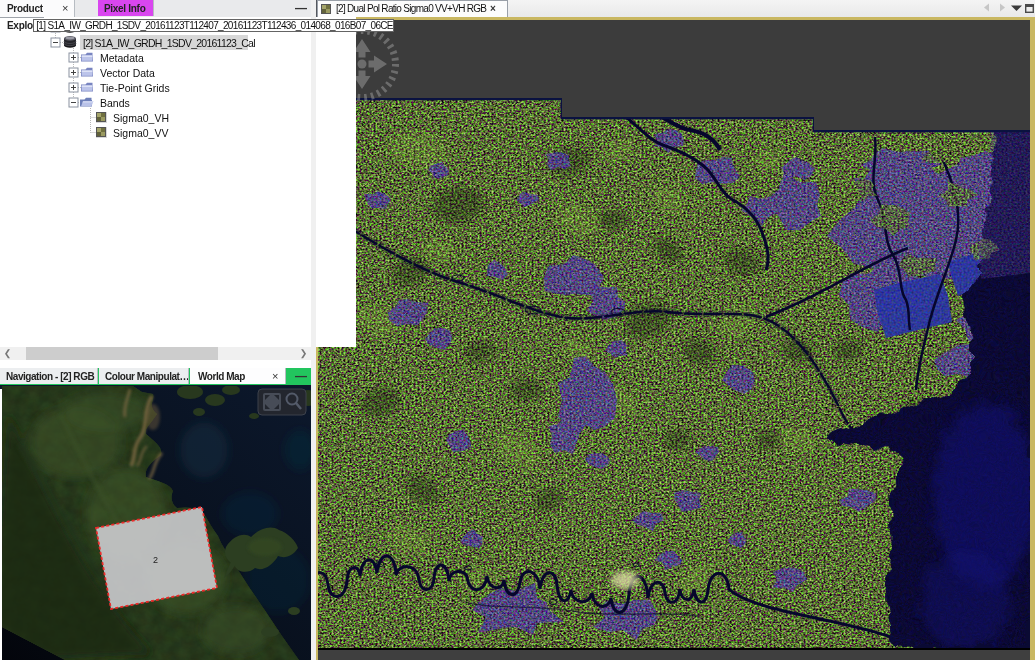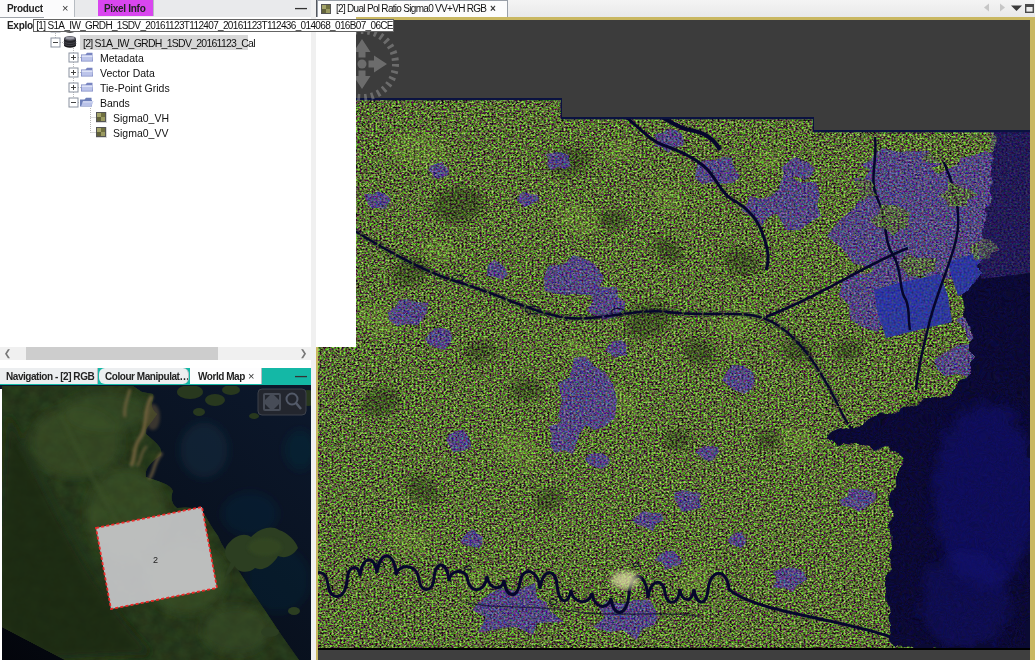--- a/index.html
+++ b/index.html
@@ -11,21 +11,21 @@
 #ltab1{left:0;width:75px;height:17px;background:#fbfbfc;border-right:1px solid #b7bcc2;padding-left:7px;box-sizing:border-box;}
 #ltab2{left:98px;width:56px;background:#d946ef;border-right:1px solid #b7bcc2;padding-left:6px;box-sizing:border-box;}
 .closex{position:absolute;top:1px;font-size:11px;font-weight:normal;color:#333;line-height:15px;}
 #lmin{position:absolute;right:5px;top:1px;color:#333;font-weight:bold;font-size:12px;}
 #treearea{left:0;top:17px;width:312px;height:330px;background:#fff;margin-left:44px;}
 
 #hscroll{left:0;top:347px;width:311px;height:13px;background:#f0f0f0;}
 #hthumb{position:absolute;left:26px;top:0;width:192px;height:13px;background:#cdcdcd;}
 .sbarrow{position:absolute;top:0;width:15px;height:13px;color:#777;font-size:9px;text-align:center;line-height:13px;background:#f0f0f0;}
 
-#btabbar{left:0;top:368px;width:312px;height:17px;background:#14b8a6;border-bottom:4px solid #0f172a;}
+#btabbar{left:0;top:368px;width:312px;height:17px;background:#22c55e;border-bottom:4px solid #0f172a;}
 .btab{position:absolute;top:0;height:16px;font-size:10px;font-weight:bold;color:#222;line-height:17px;letter-spacing:-0.45px;background:#eceef0;border-right:1px solid #b7bcc2;box-sizing:border-box;white-space:nowrap;overflow:hidden;}
 
 #map{left:2px;top:386px;width:310px;height:274px;background:#0d1a30;}
 
 #splitter{left:311px;top:0;width:5px;height:660px;background:#f0f0f0;}
 
 #rtabbar{left:316px;top:0;width:719px;height:17px;background:linear-gradient(#f4f4f4,#e9e9e9);}
 #rtab{position:absolute;left:1px;top:0;width:189px;height:16px;background:#fcfcfc;border:1px solid #9aa0a8;border-bottom:none;font-size:10px;letter-spacing:-0.7px;color:#111;line-height:16px;}
 #rview{left:316px;top:17px;width:719px;height:643px;background:#c9b761;}
 #rcontent{position:absolute;left:2px;top:3px;width:712px;height:640px;background:#3c3c3c;overflow:hidden;}
@@ -364,22 +364,22 @@
 </g>
 </svg>
 </div>
 <div class="abs" id="hscroll">
   <div class="sbarrow" style="left:0;">❮</div>
   <div id="hthumb"></div>
   <div class="sbarrow" style="right:0;">❯</div>
 </div>
 <div class="abs" id="btabbar">
   <div class="btab" style="left:0;width:98px;padding-left:6px;">Navigation - [2] RGB</div>
-  <div class="btab" style="left:99px;width:90px;padding-left:6px;border-radius:6px;">Colour Manipulat…</div>
-  <div class="btab" style="left:190px;width:72px;padding-left:8px;background:#fdfdfe;">World Map<span class="closex" style="right:7px;">×</span></div>
+  <div class="btab" style="left:99px;width:90px;padding-left:6px;">Colour Manipulat…</div>
+  <div class="btab" style="left:190px;width:96px;padding-left:8px;background:#fdfdfe;">World Map<span class="closex" style="right:7px;">×</span></div>
   <div id="lmin" style="top:1px;">—</div>
 </div>
 <div class="abs" id="map">
 <svg width="310" height="274" xmlns="http://www.w3.org/2000/svg">
 <defs>
 <linearGradient id="seag" x1="0" y1="1" x2="1" y2="0">
   <stop offset="0" stop-color="#03050b"></stop>
   <stop offset="0.45" stop-color="#08101d"></stop>
   <stop offset="1" stop-color="#0c182c"></stop>
 </linearGradient>

